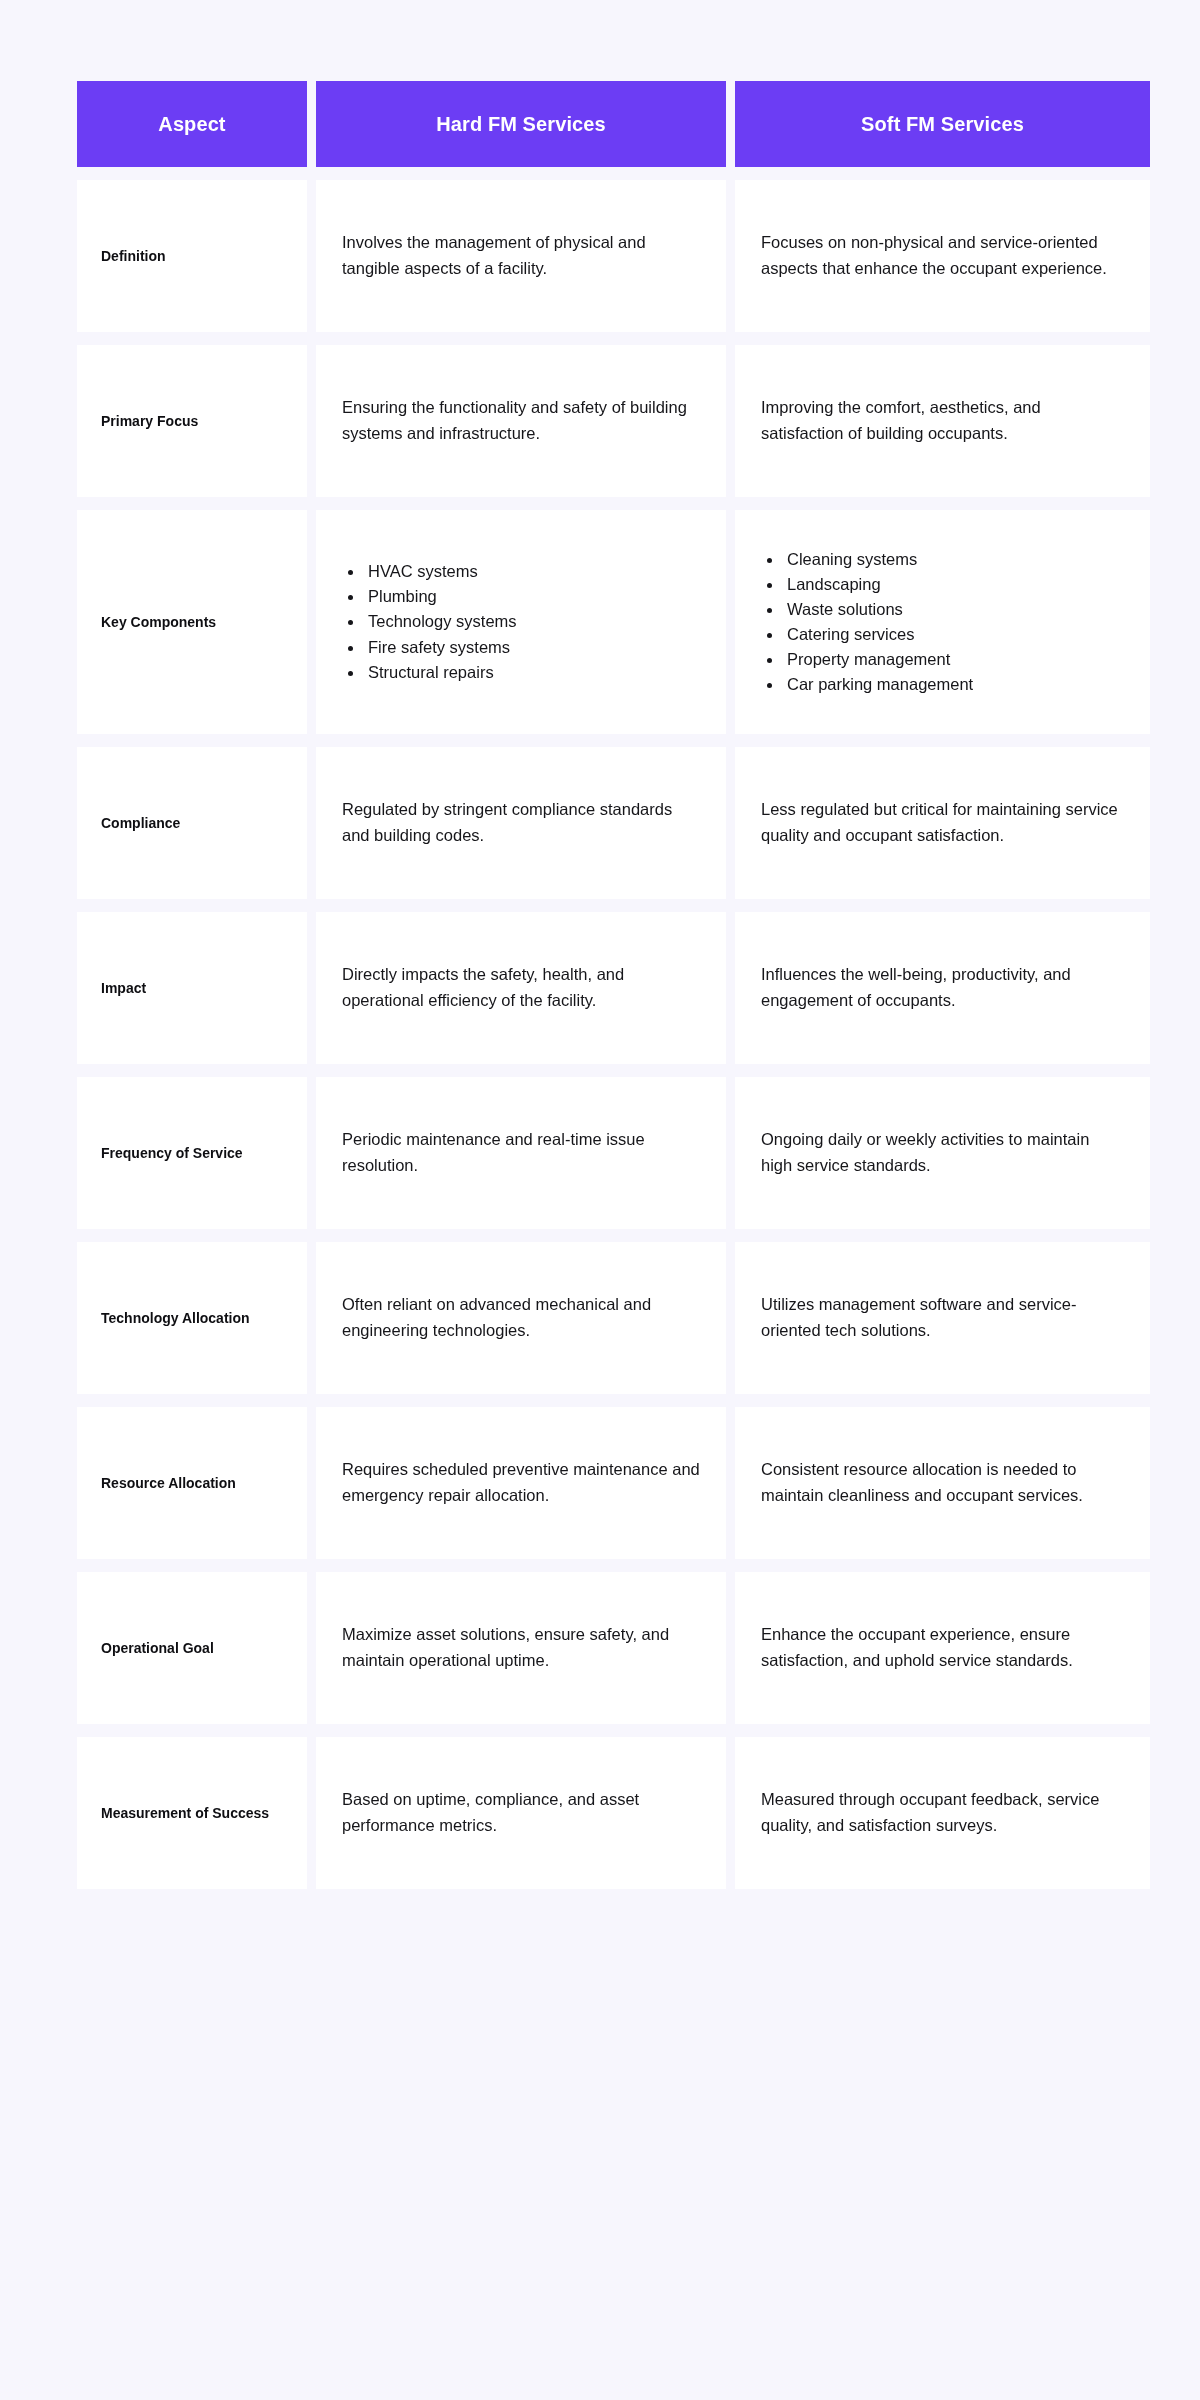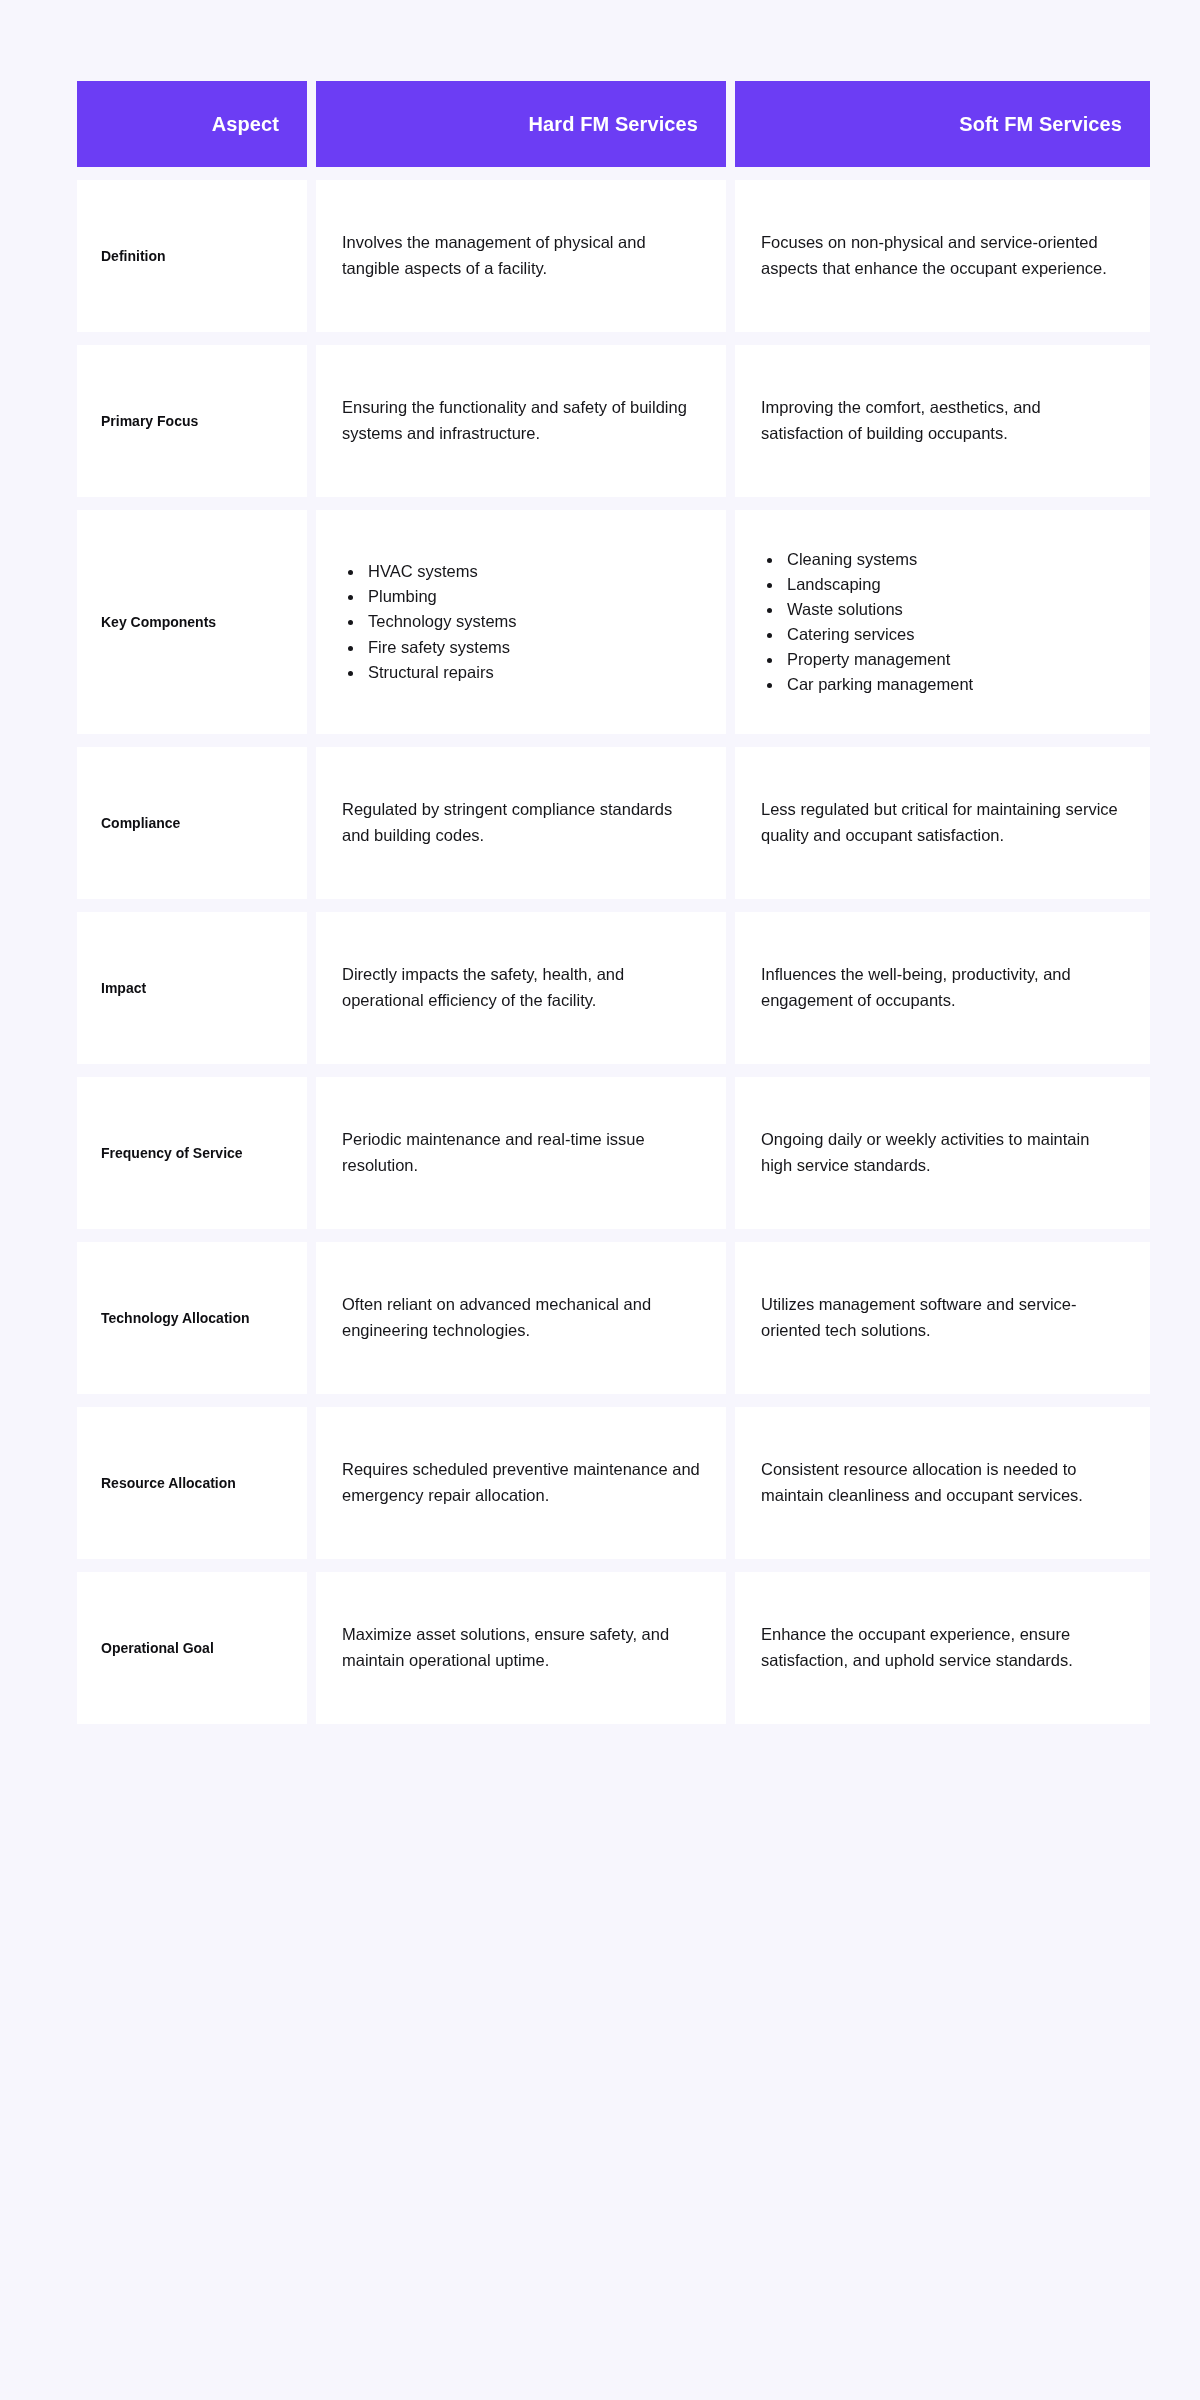--- a/index.html
+++ b/index.html
@@ -31,24 +31,24 @@
 
   col.col-aspect    { width: 230px; }
   col.col-hard      { width: 410px; }
   col.col-soft      { width: 415px; }
 
   thead th {
     background: #6c3df4;
     color: #ffffff;
     font-size: 20px;
     font-weight: bold;
-    text-align: right;
+    text-align: center;
     vertical-align: middle;
     height: 86px;
-    padding: 0 28px;
+    padding: 0 12px;
     border: 0;
     letter-spacing: 0.1px;
   }
 
   tbody td {
     background: #ffffff;
     vertical-align: middle;
     padding: 22px 26px;
     border: 0;
     font-size: 16.5px;
@@ -220,16 +220,25 @@
       <tr class="row-operational-goal">
         <td class="aspect-cell">Operational Goal</td>
         <td>
             <span class="cell-text">Maximize asset solutions, ensure safety, and maintain operational uptime.</span>
           </td>
         <td>
             <span class="cell-text">Enhance the occupant experience, ensure satisfaction, and uphold service standards.</span>
           </td>
       </tr>
 
+      <tr class="row-measurement-of-success">
+        <td class="aspect-cell">Measurement of Success</td>
+        <td>
+            <span class="cell-text">Based on uptime, compliance, and asset performance metrics.</span>
+          </td>
+        <td>
+            <span class="cell-text">Measured through occupant feedback, service quality, and satisfaction surveys.</span>
+          </td>
+      </tr>
 
     </tbody>
   </table>
 </div>
 
 </body></html>

